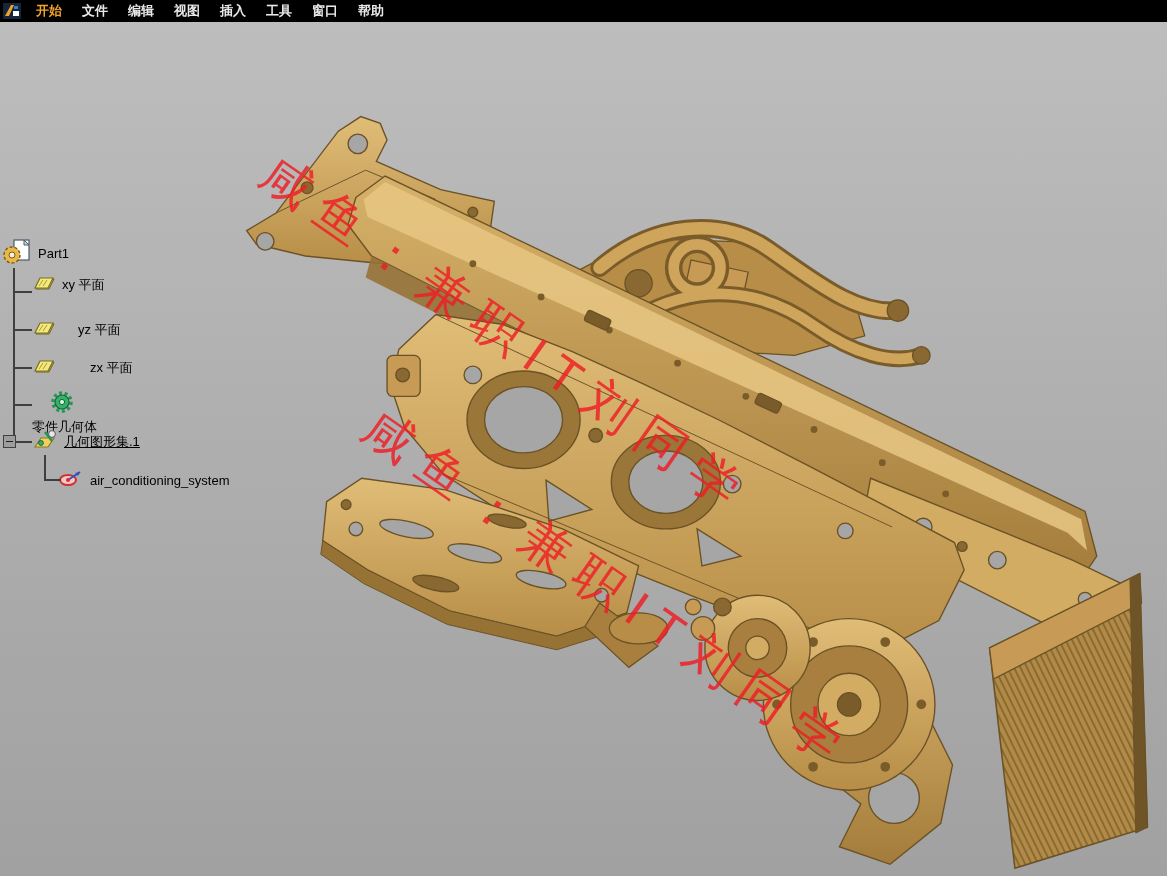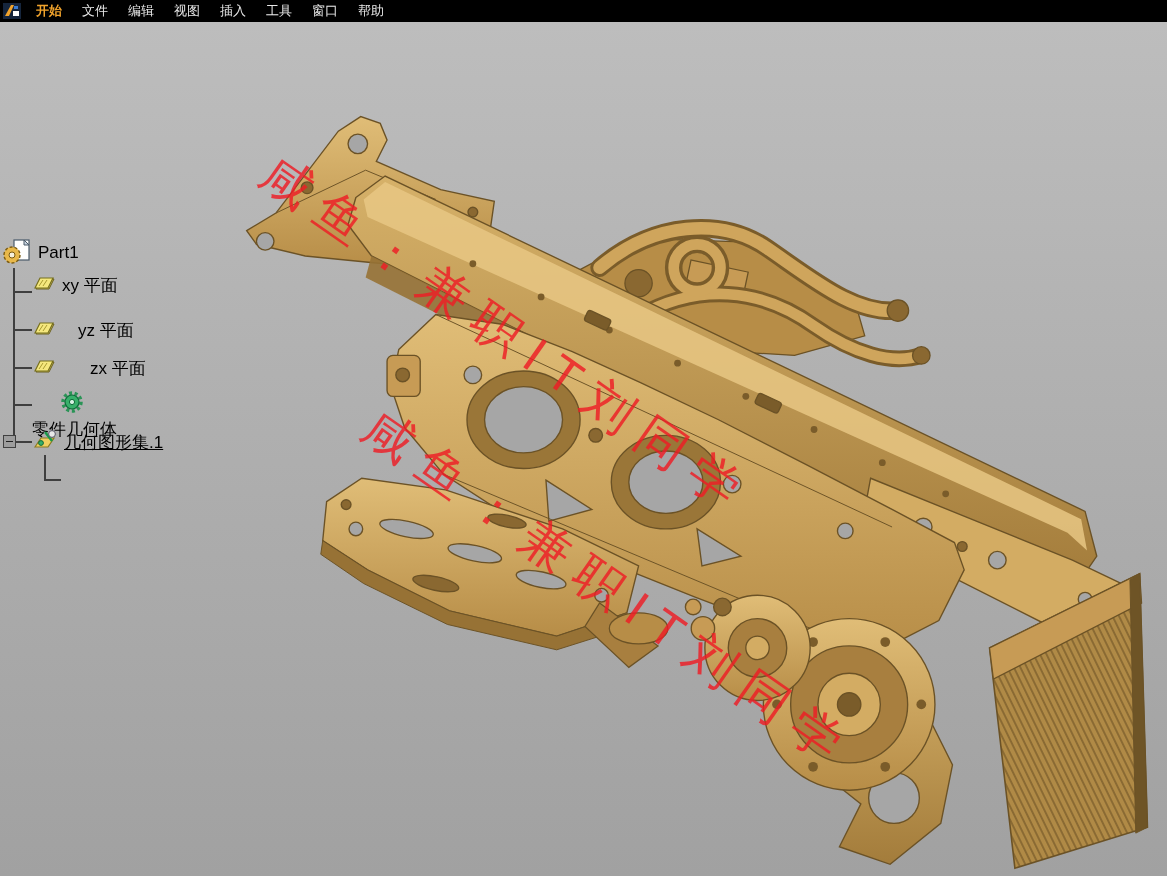--- a/index.html
+++ b/index.html
@@ -8,35 +8,35 @@
     font-family:"Liberation Sans",sans-serif;background:#a8a8a8;
   }
   
   .menubar{
     position:absolute;top:0;left:0;width:1167px;height:22px;
     background:#000000;display:flex;align-items:center;z-index:50;
   }
   .logo{width:20px;height:18px;margin:0 4px 0 2px;display:inline-block;}
   .menu-item{
     color:#e8e8e8;font-size:13px;line-height:22px;padding:0 10px;
-    cursor:default;white-space:nowrap;
+    cursor:default;white-space:nowrap;font-weight:bold;
   }
   .menu-item.start{color:#f0a32c;font-weight:bold;}
   
   .viewport{
     position:absolute;top:22px;left:0;width:1167px;height:854px;
     background:linear-gradient(180deg,#bdbdbd 0%,#adadad 55%,#a1a1a1 100%);
     overflow:hidden;
   }
   .model-svg{position:absolute;left:0;top:0;z-index:1;}
   
   .tree{position:absolute;left:0;top:0;width:340px;height:500px;z-index:10;}
   .tree-row{position:absolute;display:flex;align-items:center;height:30px;}
   .t-icon{display:inline-block;margin-right:6px;flex:0 0 auto;}
-  .t-label{font-size:17px;color:#000;white-space:nowrap;cursor:default;}
+  .t-label{font-size:13px;color:#000;white-space:nowrap;cursor:default;}
   .t-label.underlined{text-decoration:underline;}
   .tline{position:absolute;background:#3f3f3f;z-index:9;}
   .handle{
     position:absolute;left:3px;top:413px;width:13px;height:13px;
     background:#9d9d9d;border:1px solid #404040;box-sizing:border-box;z-index:11;
   }
   .handle::after{
     content:"";position:absolute;left:2px;top:5px;width:7px;height:1px;background:#202020;
   }
   
@@ -287,17 +287,28 @@
         <svg width="26" height="22" viewBox="0 0 26 22">
           <polygon points="3,18 9,9 22,9 16,18" fill="#f0d060" stroke="#8a7a20" stroke-width="1.2"></polygon>
           <path d="M13,3 L20,12" stroke="#1a9a4a" stroke-width="2.4" fill="none"></path>
           <circle cx="20" cy="5" r="3.4" fill="#e8e8e8" stroke="#556" stroke-width="1"></circle>
           <circle cx="9" cy="14" r="2.4" fill="#38b06a" stroke="#0d6a38" stroke-width="1"></circle>
         </svg>
       </span>
       <span class="t-label underlined">几何图形集.1</span>
     </div>
 
+    <div class="tree-row" style="left:58px;top:443px;">
+      <span class="t-icon">
+        <svg width="26" height="20" viewBox="0 0 26 20">
+          <ellipse cx="10" cy="12" rx="8" ry="5" fill="#f4c8c8" stroke="#d03030" stroke-width="2"></ellipse>
+          <line x1="10" y1="12" x2="22" y2="4" stroke="#3050c0" stroke-width="2"></line>
+          <polygon points="22,4 17,5 20,8" fill="#3050c0"></polygon>
+          <circle cx="10" cy="12" r="2" fill="#d03030"></circle>
+        </svg>
+      </span>
+      <span class="t-label">air_conditioning_system</span>
+    </div>
   </div>
 
   <div class="watermark wm1">咸鱼：兼职IT刘同学</div>
   <div class="watermark wm2">咸鱼：兼职IT刘同学</div>
 </div>
 
 </body></html>

